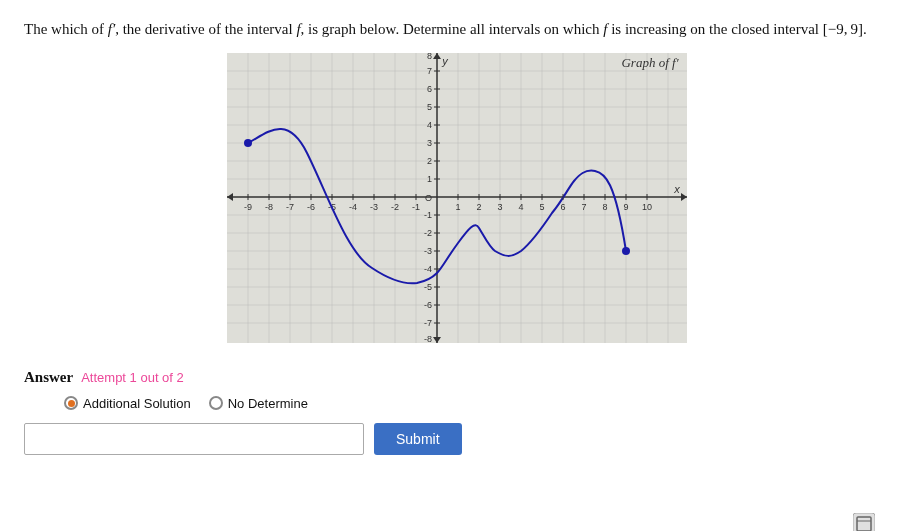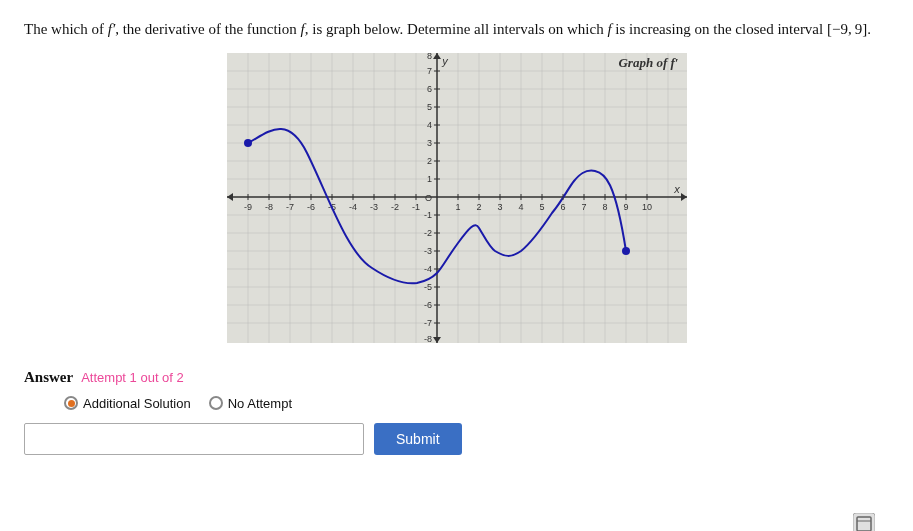--- a/index.html
+++ b/index.html
@@ -29,21 +29,20 @@
       height: 290px;
       background: #e8e8e0;
     }
     .graph-label {
       position: absolute;
       top: 2px;
       right: 8px;
       font-style: italic;
       font-size: 13px;
       color: #333;
-      font-weight: bold;
     }
     svg.graph-svg {
       width: 100%;
       height: 100%;
     }
     .answer-section {
       padding-top: 8px;
     }
     .answer-label {
       font-weight: bold;
@@ -126,21 +125,21 @@
       height: 22px;
     }
     .page-wrapper { position: relative; min-height: 531px; }
   </style>
 </head>
 <body>
 
 <div class="page-wrapper">
 
   <div class="problem-text">
-    <span>The which of </span><span style="font-style:italic;">f′</span><span>, the derivative of the function </span><span style="font-style:italic;">f</span><span>, is graph below. Determine all intervals on which </span><span style="font-style:italic;">f</span><span> is increasing on the closed interval [−9, 9].</span>
+    <span>The which of </span><span style="font-style:italic;">f′</span><span>, the derivative of the interval </span><span style="font-style:italic;">f</span><span>, is graph below. Determine all intervals on which </span><span style="font-style:italic;">f</span><span> is increasing on the closed interval [−9, 9].</span>
   </div>
 
   <div class="graph-area">
     <div class="graph-container">
       <div class="graph-label">Graph of <em>f</em>′</div>
       <svg class="graph-svg" viewBox="0 0 460 290" xmlns="http://www.w3.org/2000/svg">
 
         <rect width="460" height="290" fill="#deded8"></rect>
 
         <g stroke="#bbb" stroke-width="0.5">
@@ -310,21 +309,21 @@
       <div class="solution-option">
         <div class="radio-outer">
           <div class="radio-inner"></div>
         </div>
         <span>Additional Solution</span>
       </div>
       <div class="solution-option">
         <div class="radio-outer">
           
         </div>
-        <span>No Attempt</span>
+        <span>No Determine</span>
       </div>
     </div>
     <div class="input-row">
       <input class="answer-input" type="text" placeholder="" style="">
       <button class="submit-btn">Submit</button>
     </div>
   </div>
 
   <div class="corner-icon" style="position:absolute;bottom:14px;right:14px;">
     <svg width="22" height="22" viewBox="0 0 22 22" xmlns="http://www.w3.org/2000/svg">

